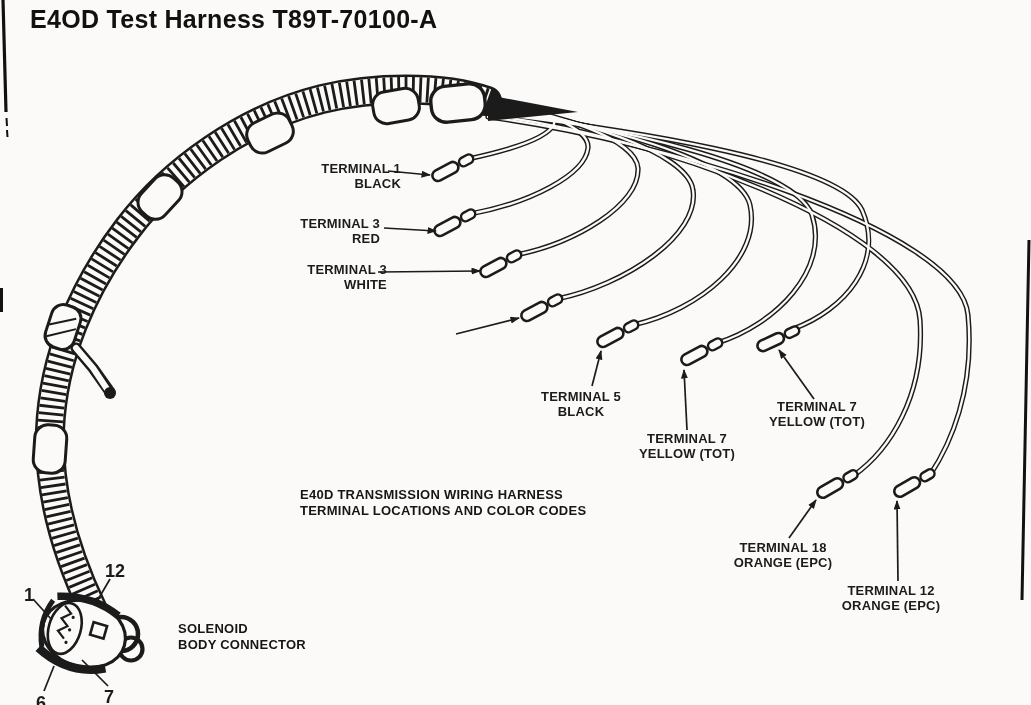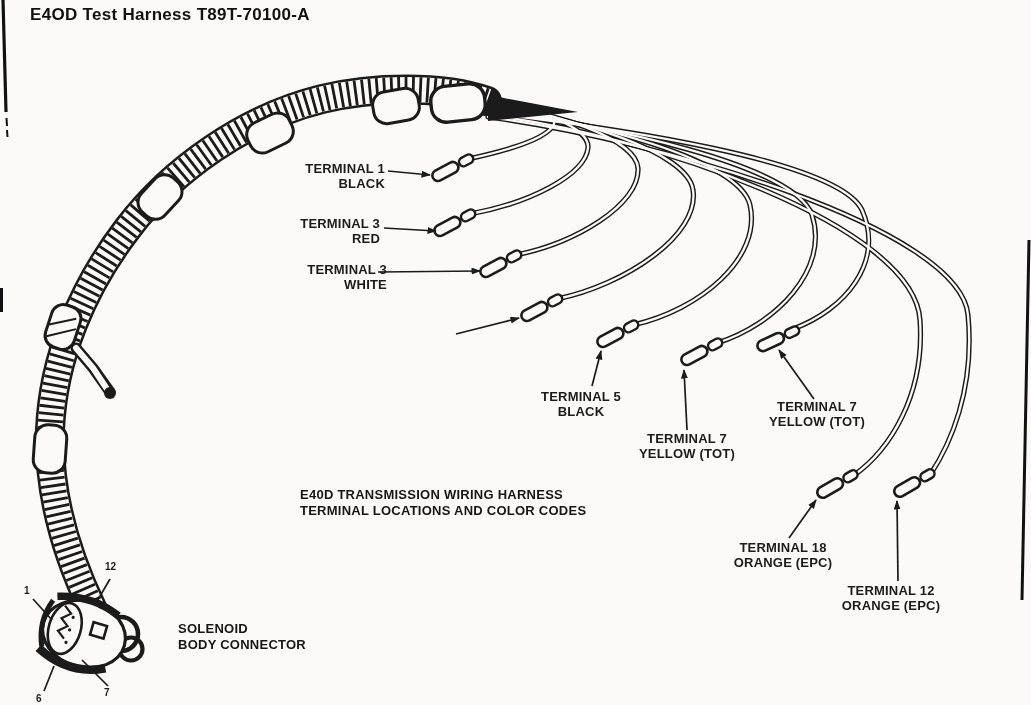--- a/index.html
+++ b/index.html
@@ -5,36 +5,36 @@
   html,body{margin:0;padding:0;background:#d9d9d6;}
   .page{
     position:relative;width:1031px;height:705px;overflow:hidden;
     background:#fbfaf8;
     font-family:"Liberation Sans","DejaVu Sans",sans-serif;
     color:#1b1b1b;
   }
   .art{position:absolute;left:0;top:0;}
   .doc-title{
     position:absolute;left:30px;top:5px;
-    font-size:17px;font-weight:bold;letter-spacing:.3px;color:#111;
+    font-size:25px;font-weight:bold;letter-spacing:.3px;color:#111;
   }
   .tlabel{
     position:absolute;font-size:13px;font-weight:bold;line-height:15px;
     letter-spacing:.2px;color:#1b1b1b;white-space:nowrap;
   }
   .tlabel span{display:block;}
   .tlabel.right{text-align:right;}
   .tlabel.center{text-align:center;white-space:normal;}
   .caption{
     position:absolute;font-size:13px;font-weight:bold;line-height:16px;
     text-align:left;letter-spacing:.25px;color:#161616;
   }
   .caption span{display:block;}
   .pin-num{
-    position:absolute;font-size:10px;font-weight:bold;color:#1b1b1b;
+    position:absolute;font-size:18px;font-weight:bold;color:#1b1b1b;
   }
 </style>
 </head>
 <body>
 
 <div class="page">
 
   <svg class="art" width="1031" height="705" viewBox="0 0 1031 705">
     <defs>
       <marker id="ah" markerWidth="10" markerHeight="8" refX="8.5" refY="3.5" orient="auto" markerUnits="userSpaceOnUse">
@@ -182,21 +182,21 @@
     <g stroke="#1b1b1b" stroke-width="1.7">
       <line x1="33" y1="599" x2="52" y2="620"></line>
       <line x1="110" y1="579" x2="96" y2="603"></line>
       <line x1="44" y1="691" x2="54" y2="666"></line>
       <line x1="108" y1="686" x2="82" y2="660"></line>
     </g>
   </svg>
 
   <div class="doc-title">E4OD Test Harness T89T-70100-A</div>
 
-  <div class="tlabel right" style="left:280px;top:161px;width:105px">
+  <div class="tlabel right" style="left:296px;top:161px;width:105px">
     <span>TERMINAL 1</span>
     <span>BLACK</span>
   </div>
   <div class="tlabel right" style="left:275px;top:216px;width:105px">
     <span>TERMINAL 3</span>
     <span>RED</span>
   </div>
   <div class="tlabel right" style="left:282px;top:262px;width:105px">
     <span>TERMINAL 3</span>
     <span>WHITE</span>

